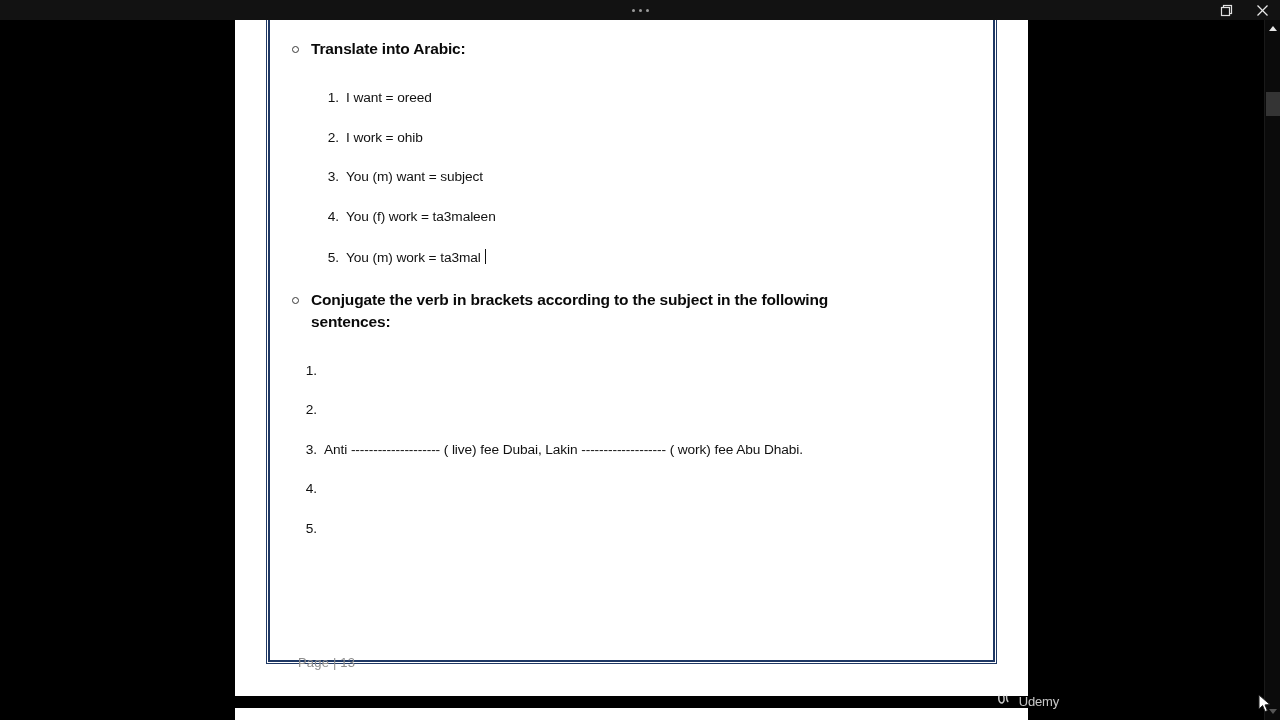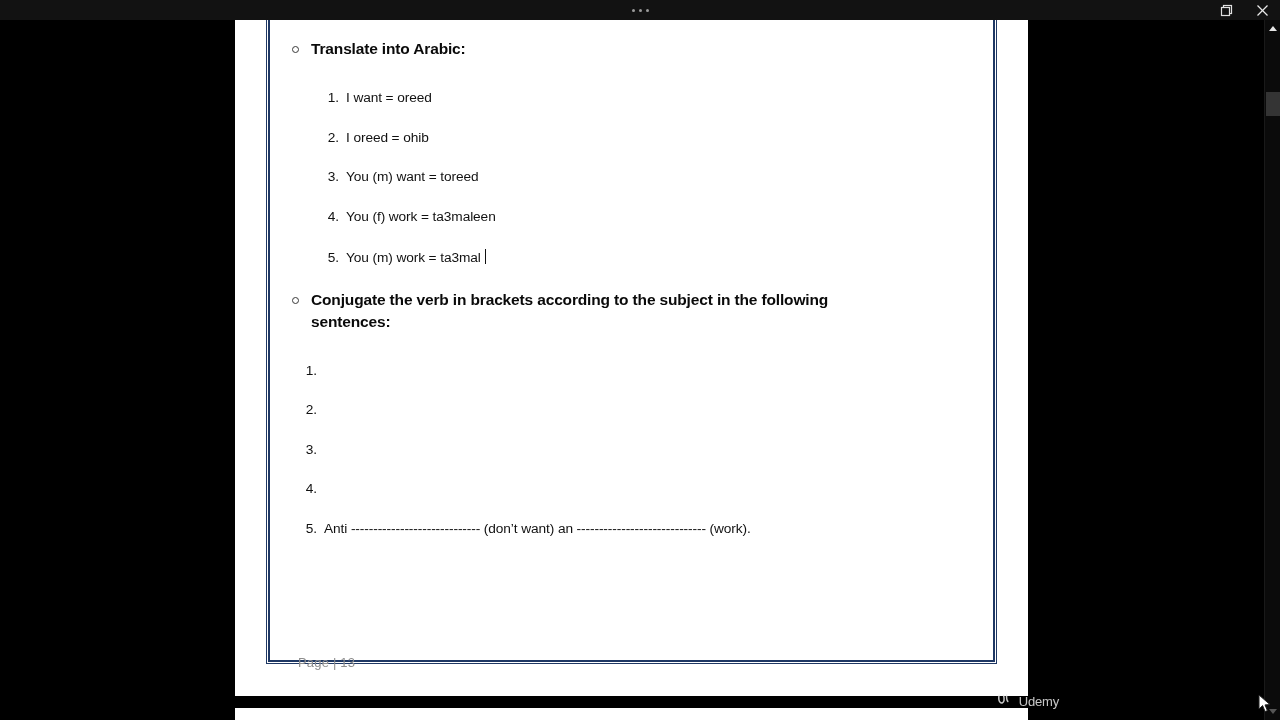--- a/index.html
+++ b/index.html
@@ -233,25 +233,25 @@
           <span class="heading-text">Translate into Arabic:</span>
         </div>
 
         <ul class="olist" id="translate-list">
           <li>
             <span class="li-num">1.</span>
             <span class="li-text">I want = oreed</span>
           </li>
           <li>
             <span class="li-num">2.</span>
-            <span class="li-text">I oreed = ohib</span>
+            <span class="li-text">I work = ohib</span>
           </li>
           <li>
             <span class="li-num">3.</span>
-            <span class="li-text">You (m) want = toreed</span>
+            <span class="li-text">You (m) want = subject</span>
           </li>
           <li>
             <span class="li-num">4.</span>
             <span class="li-text">You (f) work = ta3maleen</span>
           </li>
           <li>
             <span class="li-num">5.</span>
             <span class="li-text">You (m) work = ta3mal</span>
             <span class="caret"></span>
           </li>
@@ -266,27 +266,27 @@
 
         <ul class="olist" id="conjugate-list">
           <li>
             <span class="li-num">1.</span>
           </li>
           <li>
             <span class="li-num">2.</span>
           </li>
           <li>
             <span class="li-num">3.</span>
+            <span class="li-text">Anti -------------------- ( live) fee Dubai, Lakin ------------------- ( work) fee Abu Dhabi.</span>
           </li>
           <li>
             <span class="li-num">4.</span>
           </li>
           <li>
             <span class="li-num">5.</span>
-            <span class="li-text">Anti -----------------------------  (don’t want) an -----------------------------  (work).</span>
           </li>
         </ul>
       </div>
 
     </div>
 
     <div class="page-footer">Page | 13</div>
   </div>
 
   <div class="page" id="page-next"></div>

